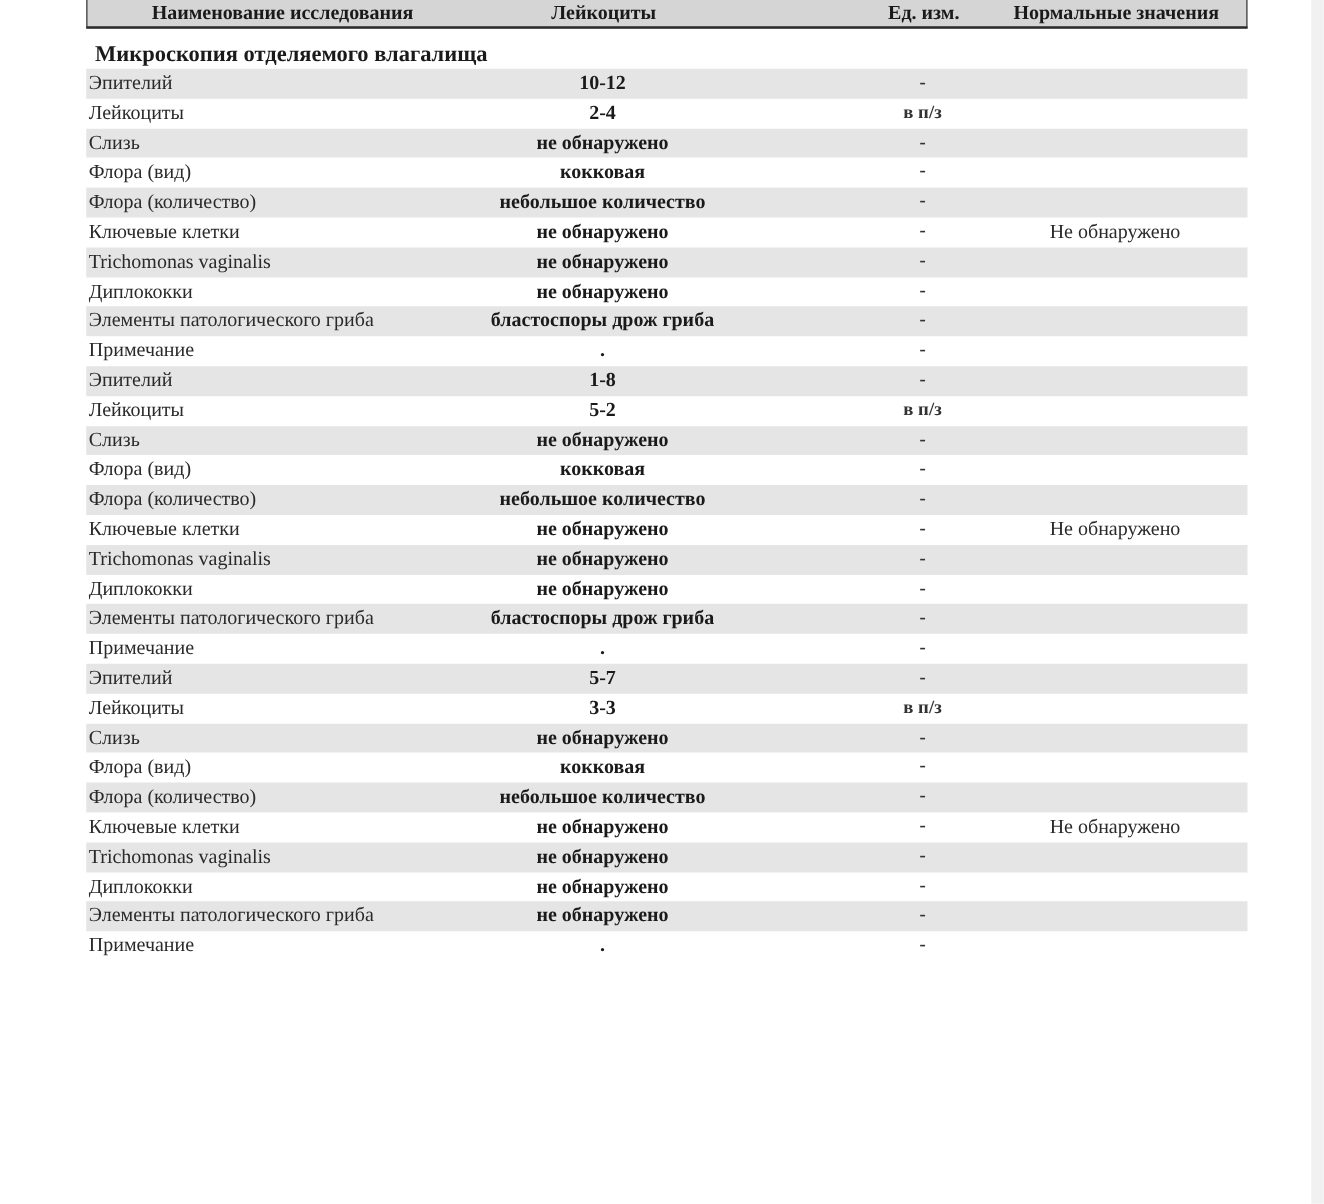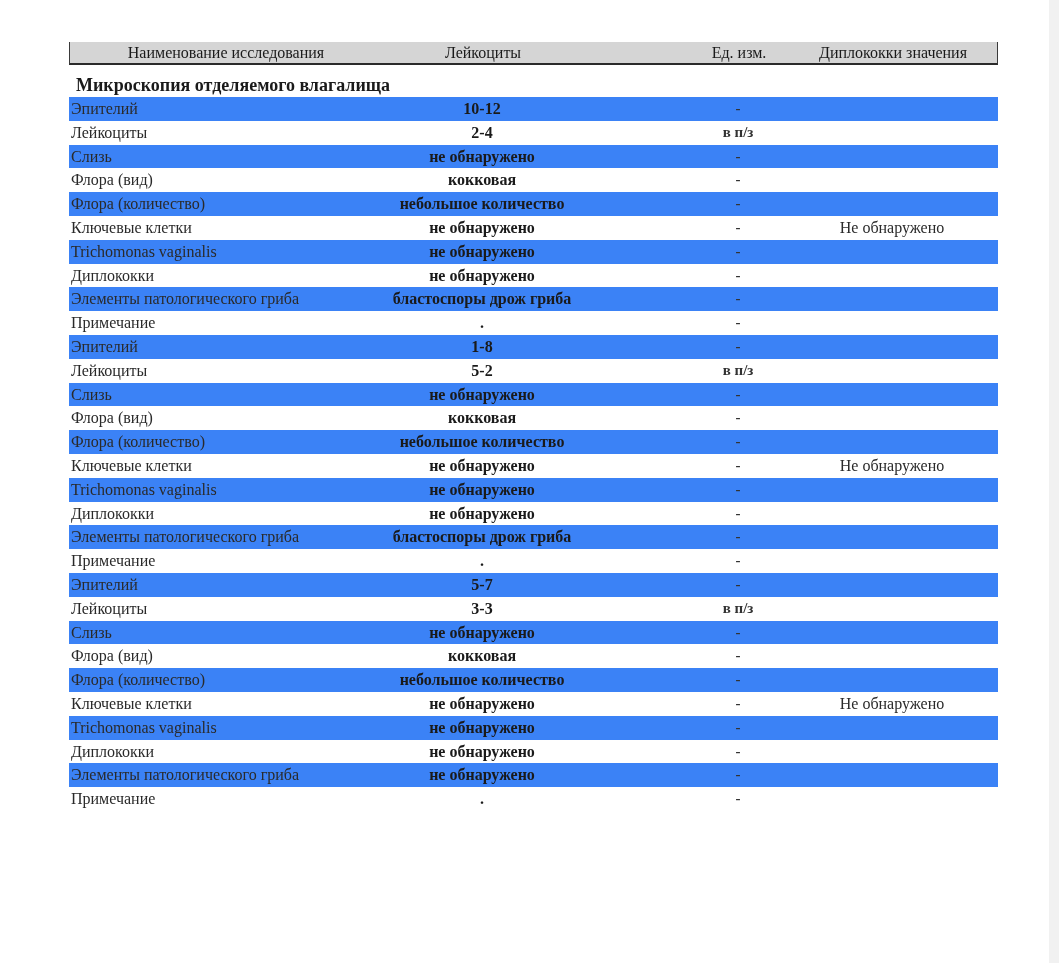--- a/index.html
+++ b/index.html
@@ -30,24 +30,23 @@
       width: 929px;
     }
     .table-header {
       position: relative;
       height: 21px;
       background: #d5d5d5;
       border-left: 1.5px solid #3a3a3a;
       border-right: 1.5px solid #3a3a3a;
       border-bottom: 2px solid #2a2a2a;
       box-sizing: content-box;
-      font-weight: normal;
+      font-weight: bold;
       font-size: 16px;
       color: #1a1a1a;
-      margin-top: 42px;
     }
     .table-header span {
       position: absolute;
       top: 2px;
       white-space: nowrap;
       transform: translateX(-50%);
     }
     .h-name { left: 156px; }
     .h-result { left: 413px; }
     .h-unit { left: 669px; }
@@ -61,42 +60,42 @@
       padding-left: 7px;
       color: #1a1a1a;
       margin-top: 8px;
     }
     .section + .section .section-title { margin-top: 0; }
     .row {
       position: relative;
       height: 23.8px;
       font-size: 16px;
     }
-    .row.striped { background: #3b82f6; }
+    .row.striped { background: #e5e5e5; }
     .row .cell {
       position: absolute;
       top: 3px;
       white-space: nowrap;
     }
     .row .c-name { left: 2px; color: #2a2a2a; }
     .row .c-result { left: 413px; transform: translateX(-50%); font-weight: bold; color: #1a1a1a; text-align: center; }
     .row .c-unit { left: 669px; transform: translateX(-50%); font-weight: bold; font-size: 15px; color: #333; }
     .row .c-norm { left: 823px; transform: translateX(-50%); color: #2a2a2a; }
   </style>
 </head>
 <body>
 
 <div class="right-strip"></div>
 
 <div class="report">
   <div class="table-header">
     <span class="h-name">Наименование исследования</span>
     <span class="h-result">Лейкоциты</span>
     <span class="h-unit">Ед. изм.</span>
-    <span class="h-norm">Диплококки значения</span>
+    <span class="h-norm">Нормальные значения</span>
   </div>
   <div id="sections">
       <div class="section">
     <div class="section-title">Микроскопия отделяемого влагалища</div>
     <div class="rows">
           <div class="row striped">
     <span class="cell c-name">Эпителий</span>
     <span class="cell c-result">10-12</span>
     <span class="cell c-unit">-</span>
     <span class="cell c-norm"></span>

